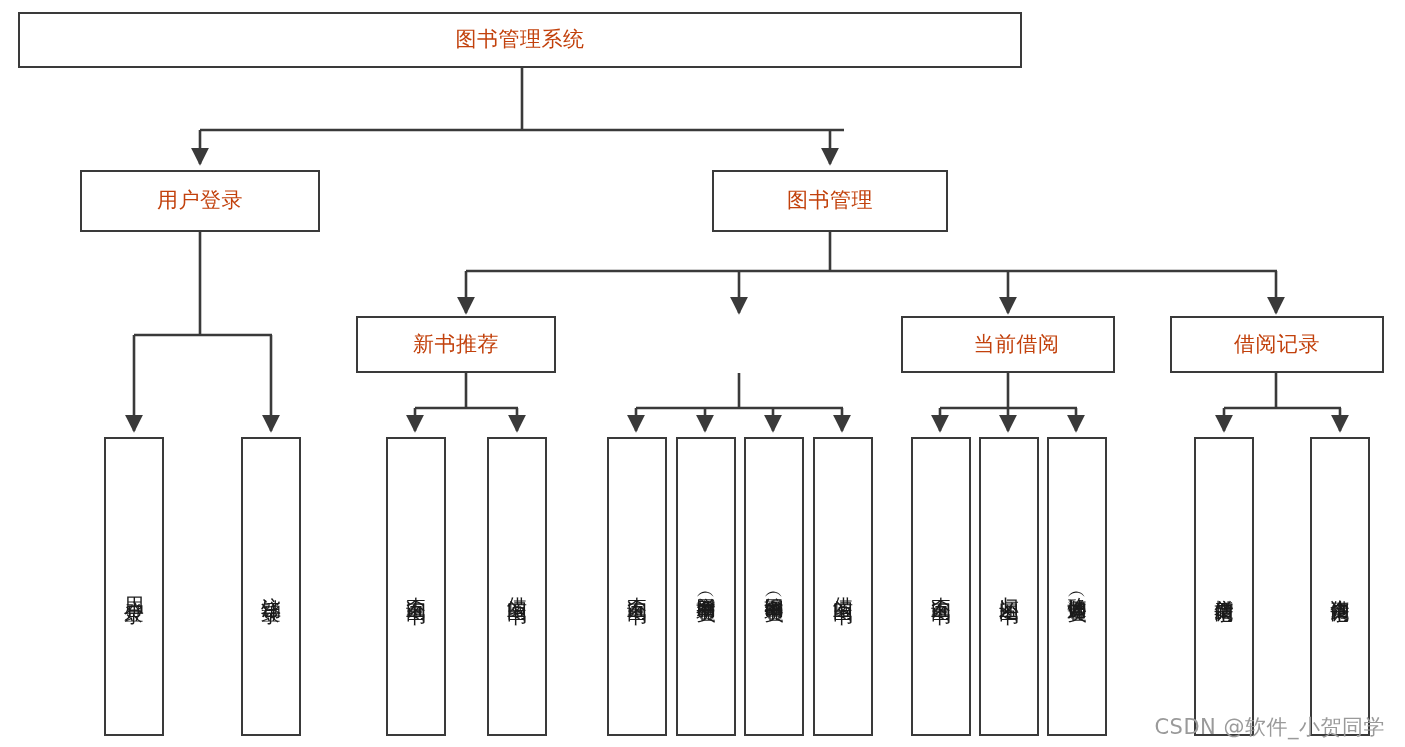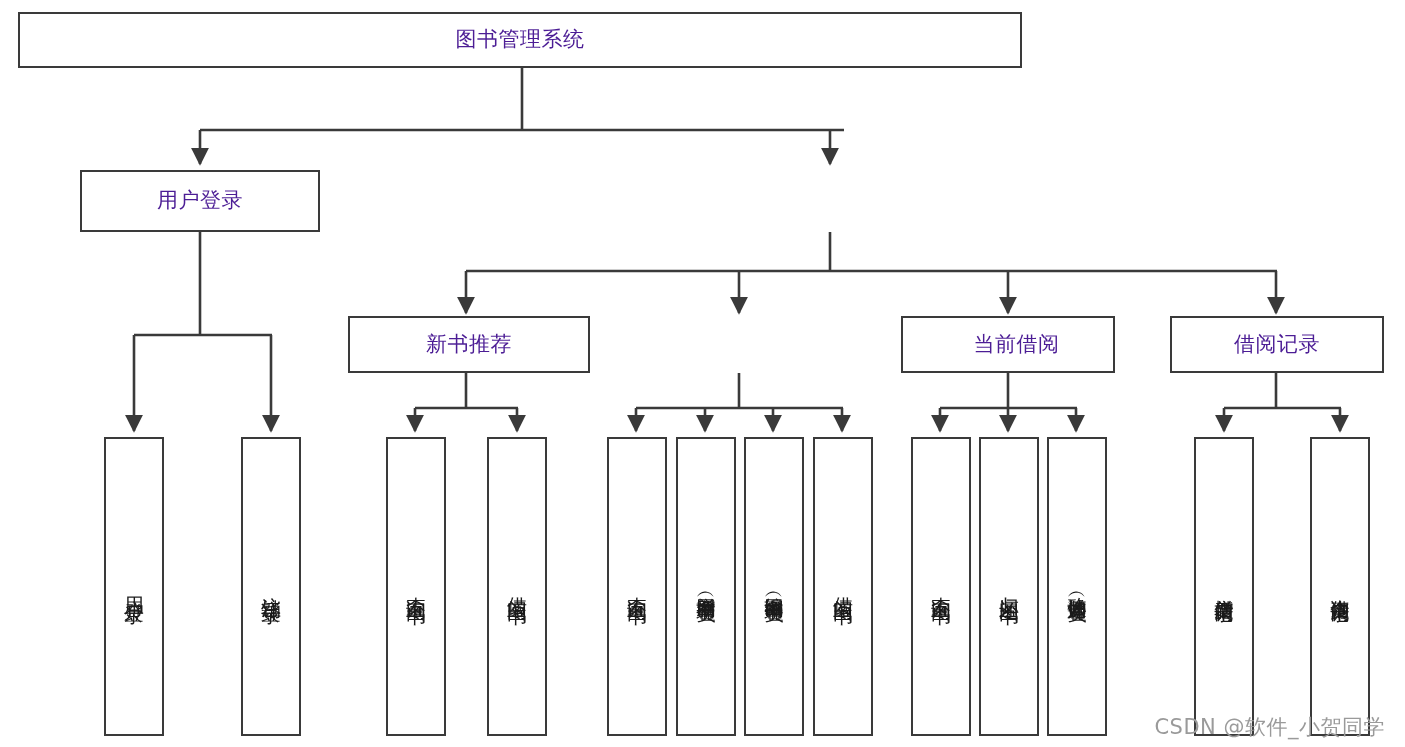--- a/index.html
+++ b/index.html
@@ -30,21 +30,21 @@
     background: #ffffff;
     border: 2px solid #3a3a3a;
     display: flex;
     align-items: center;
     justify-content: center;
     overflow: hidden;
   }
   .node-box.thin { border-width: 2px; }
   .node-label-h {
     font-size: 21px;
-    color: #4c1d95;
+    color: #c2410c;
     line-height: 1.1;
     white-space: nowrap;
     letter-spacing: 0.5px;
   }
   .node-label-v {
     font-size: 20px;
     color: #1a1a1a;
     writing-mode: vertical-rl;
     text-orientation: upright;
     letter-spacing: 3px;
@@ -121,22 +121,25 @@
     </g>
   </svg>
 
   <div class="node-box" style="left:18px; top:12px; width:1004px; height:56px;">
     <span class="node-label-h">图书管理系统</span>
   </div>
 
   <div class="node-box" style="left:80px; top:170px; width:240px; height:62px;">
     <span class="node-label-h">用户登录</span>
   </div>
+  <div class="node-box" style="left:712px; top:170px; width:236px; height:62px;">
+    <span class="node-label-h">图书管理</span>
+  </div>
 
-  <div class="node-box" style="left:348px; top:316px; width:242px; height:57px;font-family:Liberation Serif, serif;">
+  <div class="node-box" style="left:356px; top:316px; width:200px; height:57px;font-family:Liberation Serif, serif;">
     <span class="node-label-h">新书推荐</span>
   </div>
   <div class="node-box" style="left:901px; top:316px; width:214px; height:57px;padding-left:17px;">
     <span class="node-label-h">当前借阅</span>
   </div>
   <div class="node-box" style="left:1170px; top:316px; width:214px; height:57px;">
     <span class="node-label-h">借阅记录</span>
   </div>
 
   <div class="node-box thin" style="left:104px; top:437px; width:60px; height:299px;">

